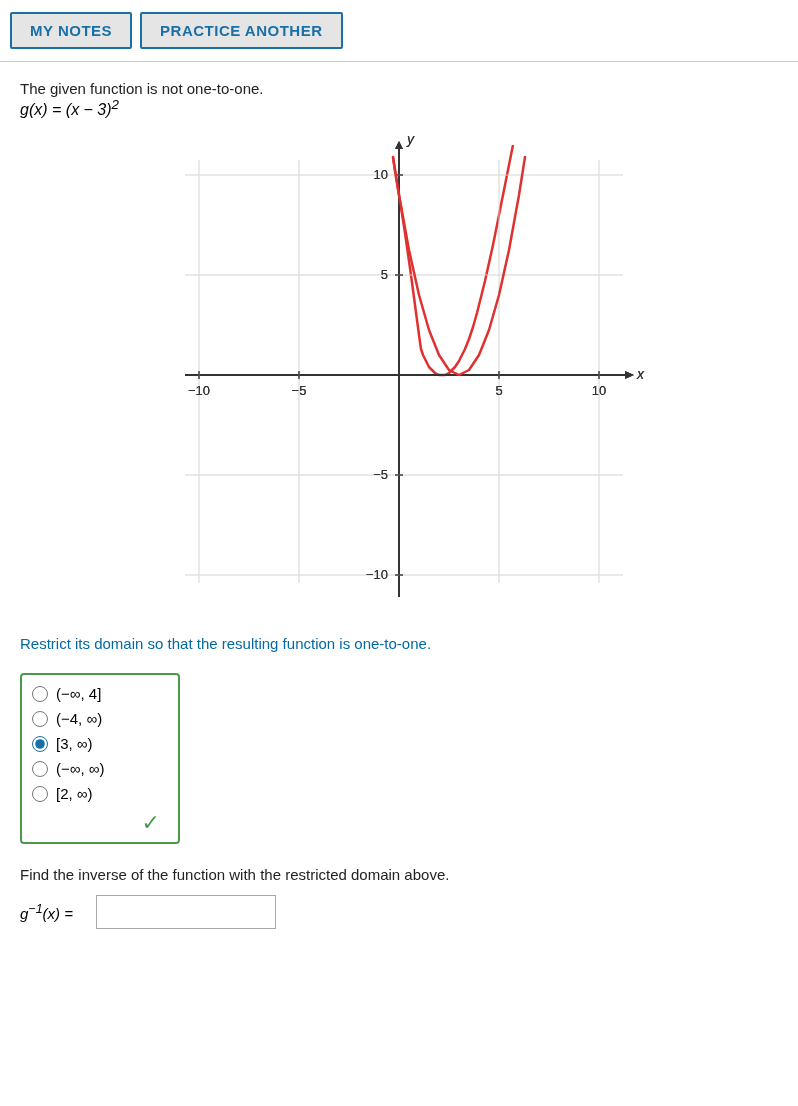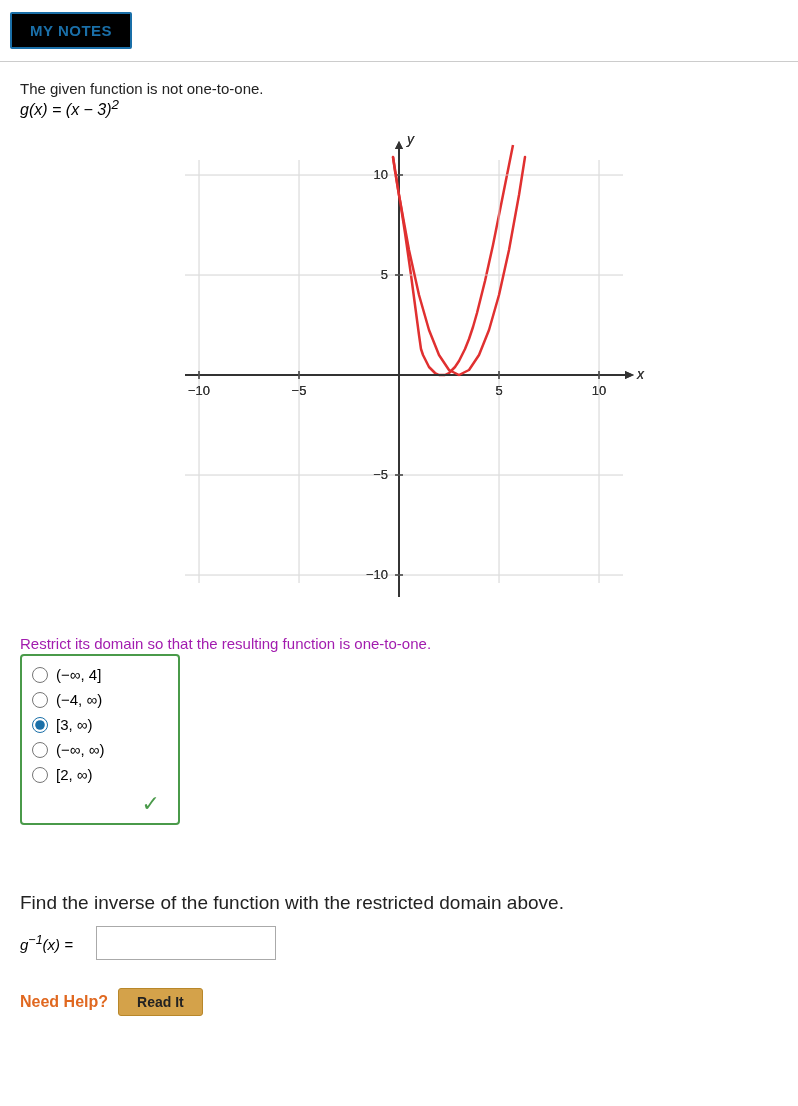--- a/index.html
+++ b/index.html
@@ -15,21 +15,21 @@
     .toolbar {
       display: flex;
       align-items: center;
       padding: 12px 10px;
       border-bottom: 1px solid #ccc;
       background: #fff;
       gap: 8px;
     }
     .toolbar-btn {
       border: 2px solid #1a6fa8;
-      background: #000000;
+      background: #e5e5e5;
       color: #1a6fa8;
       font-size: 15px;
       font-weight: bold;
       padding: 8px 18px;
       cursor: pointer;
       border-radius: 2px;
       letter-spacing: 0.5px;
     }
 
     
@@ -44,22 +44,22 @@
 
     .function-eq {
       font-size: 16px;
       margin-bottom: 16px;
       font-style: italic;
     }
 
     
     .restrict-label {
       font-size: 15px;
-      color: #a21caf;
-      margin-bottom: 2px;
+      color: #0369a1;
+      margin-bottom: 21px;
     }
 
     .options-box {
       border: 2px solid #4a9a4a;
       border-radius: 4px;
       display: inline-block;
       padding: 10px 14px 6px 10px;
       min-width: 160px;
       margin-bottom: 22px;
     }
@@ -85,24 +85,23 @@
       padding-right: 4px;
       margin-top: 2px;
     }
     .checkmark {
       color: #4a9a4a;
       font-size: 22px;
     }
 
     
     .inverse-label {
-      font-size: 19px;
+      font-size: 15px;
       color: #222;
       margin-bottom: 12px;
-      margin-top: 45px;
     }
 
     .inverse-input-row {
       display: flex;
       align-items: center;
       gap: 23px;
       margin-bottom: 28px;
       font-size: 15px;
     }
     .inverse-func {
@@ -139,20 +138,21 @@
       padding: 5px 18px;
       cursor: pointer;
       border-radius: 3px;
     }
   </style>
 </head>
 <body>
 
 <div class="toolbar">
   <button class="toolbar-btn">MY NOTES</button>
+  <button class="toolbar-btn">PRACTICE ANOTHER</button>
 </div>
 
 <div class="main-content">
 
   
   <p class="problem-statement">The given function is not one-to-one.</p>
 
   
   <div class="function-eq">
     <i>g</i>(<i>x</i>) = (<i>x</i> − 3)<sup>2</sup>
@@ -393,18 +393,14 @@
   <p class="inverse-label">Find the inverse of the function with the restricted domain above.</p>
 
   <div class="inverse-input-row">
     <span class="inverse-func">
       <i>g</i><sup>−1</sup>(<i>x</i>) =
     </span>
     <input type="text" class="inverse-input" value="" style="">
   </div>
 
   
-  <div class="need-help-row">
-    <span class="need-help-text">Need Help?</span>
-    <button class="read-it-btn">Read It</button>
-  </div>
 
 </div>
 
 </body></html>

